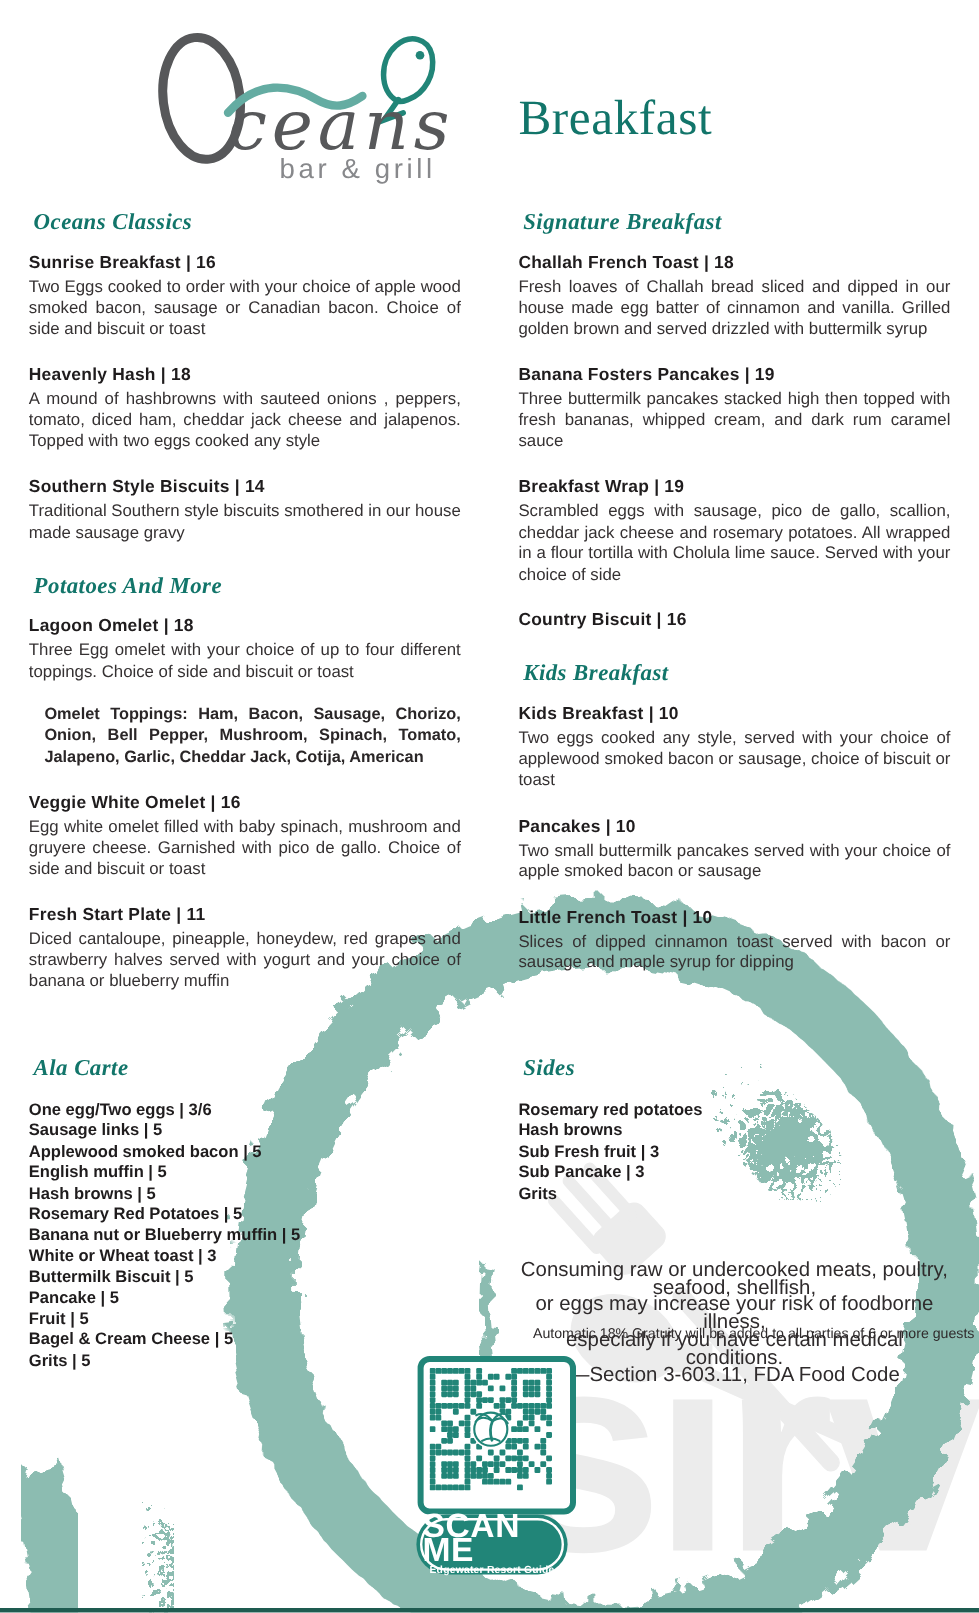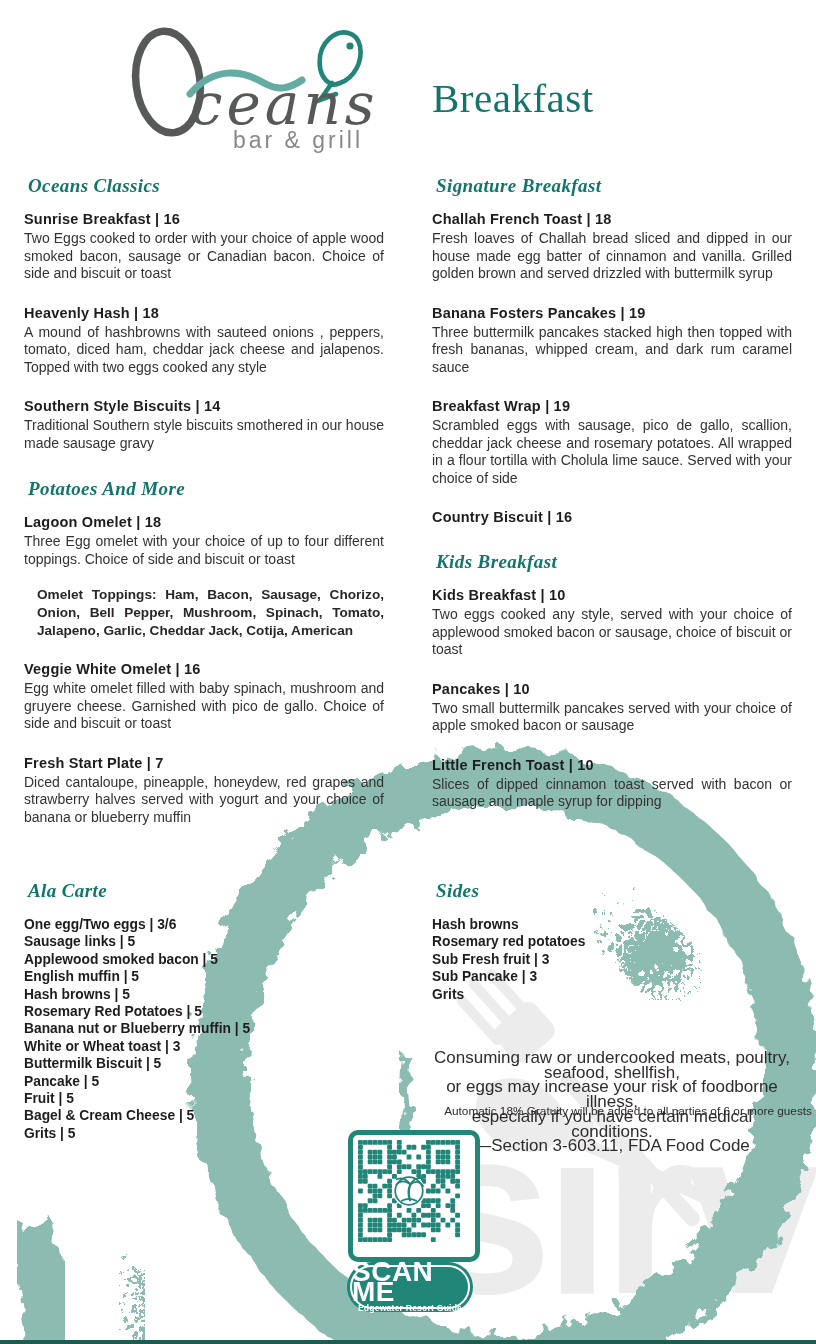--- a/index.html
+++ b/index.html
@@ -148,21 +148,21 @@
               <p class="item-note">Omelet Toppings: Ham, Bacon, Sausage, Chorizo, Onion, Bell Pepper, Mushroom, Spinach, Tomato, Jalapeno, Garlic, Cheddar Jack, Cotija, American</p>
             </div>
 
             <div class="menu-item">
               <div class="item-name">Veggie White Omelet | 16</div>
               <p class="item-desc">Egg white omelet filled with baby spinach, mushroom and gruyere cheese. Garnished with pico de gallo. Choice of side and biscuit or toast</p>
 
             </div>
 
             <div class="menu-item">
-              <div class="item-name">Fresh Start Plate | 7</div>
+              <div class="item-name">Fresh Start Plate | 11</div>
               <p class="item-desc">Diced cantaloupe, pineapple, honeydew, red grapes and strawberry halves served with yogurt and your choice of banana or blueberry muffin</p>
 
             </div>
           </div>
       </section>
     </div>
 
     <div class="col col-right">
       <section>
         <h2 class="section-heading">Signature Breakfast</h2>
@@ -234,22 +234,22 @@
           <div class="line">Fruit | 5</div>
           <div class="line">Bagel &amp; Cream Cheese | 5</div>
           <div class="line">Grits | 5</div>
         </div>
     </div>
 
     <div class="col bottom-right">
       <h2 class="section-heading">Sides</h2>
       <div class="plain-list">
 
-      <div class="line">Hash browns</div>
-          <div class="line">Rosemary red potatoes</div>
+      <div class="line">Rosemary red potatoes</div>
+          <div class="line">Hash browns</div>
           <div class="line">Sub Fresh fruit | 3</div>
           <div class="line">Sub Pancake | 3</div>
           <div class="line">Grits</div>
         </div>
     </div>
 
     <div class="disclaimer">
 
     <div>Consuming raw or undercooked meats, poultry, seafood, shellfish,</div>
         <div>or eggs may increase your risk of foodborne illness,</div>

